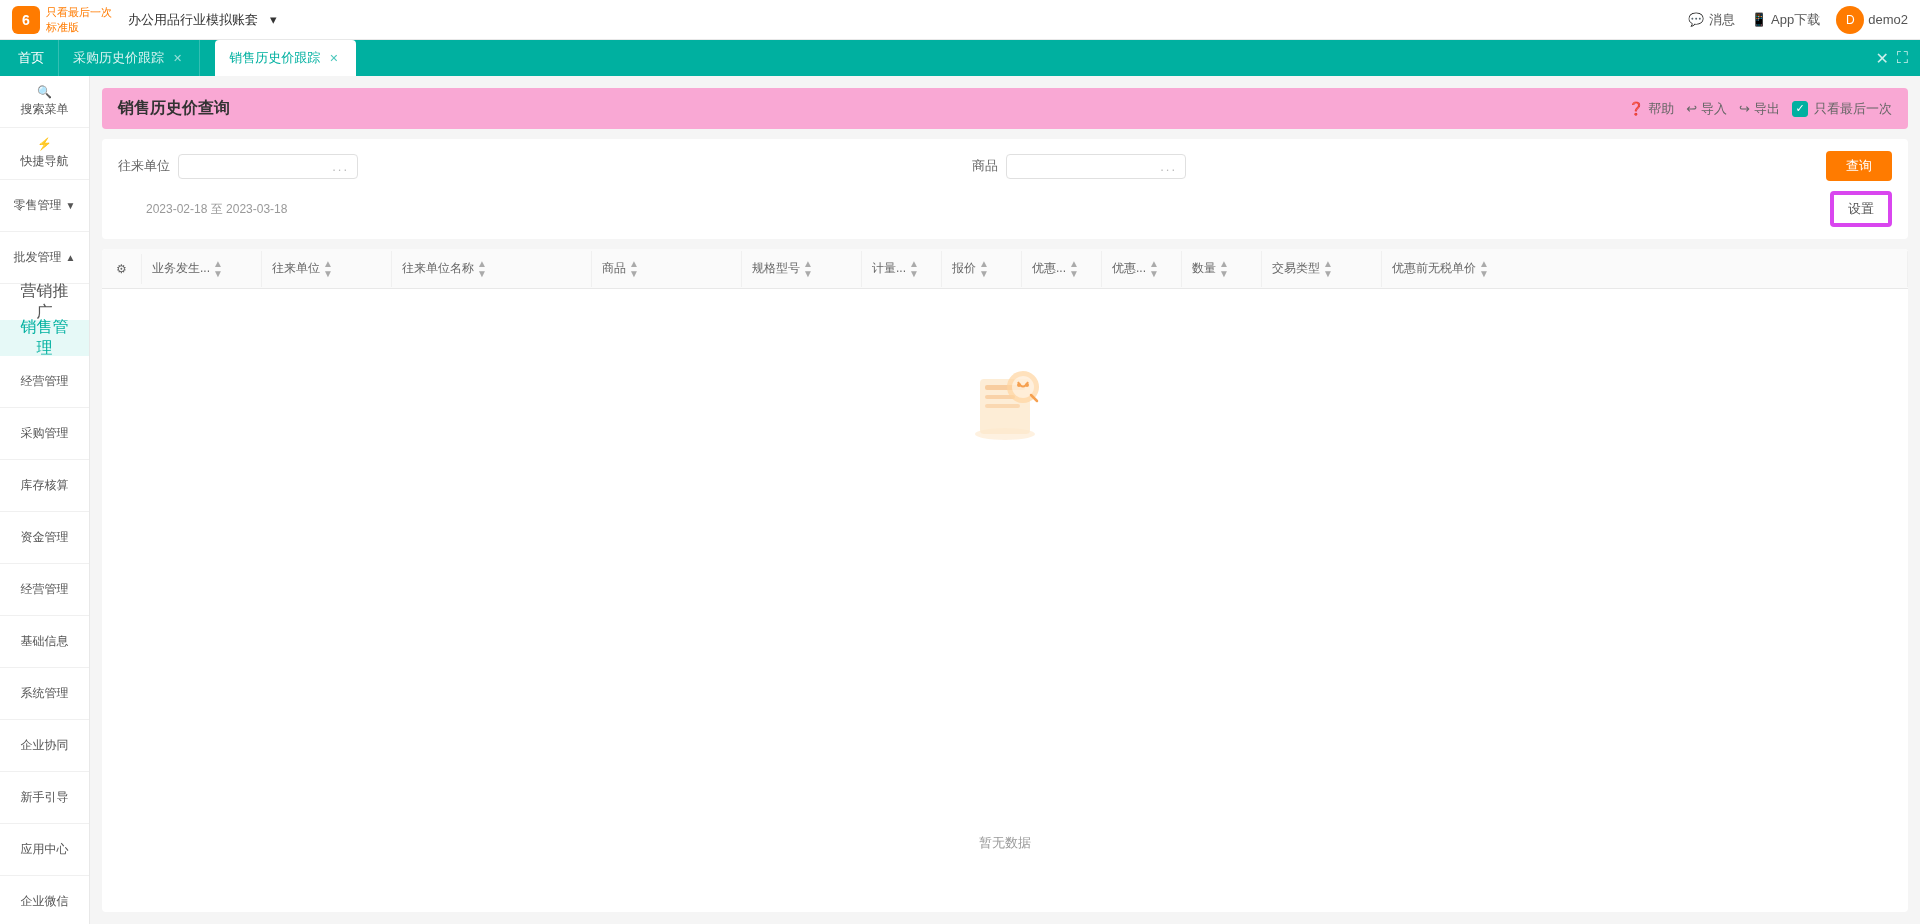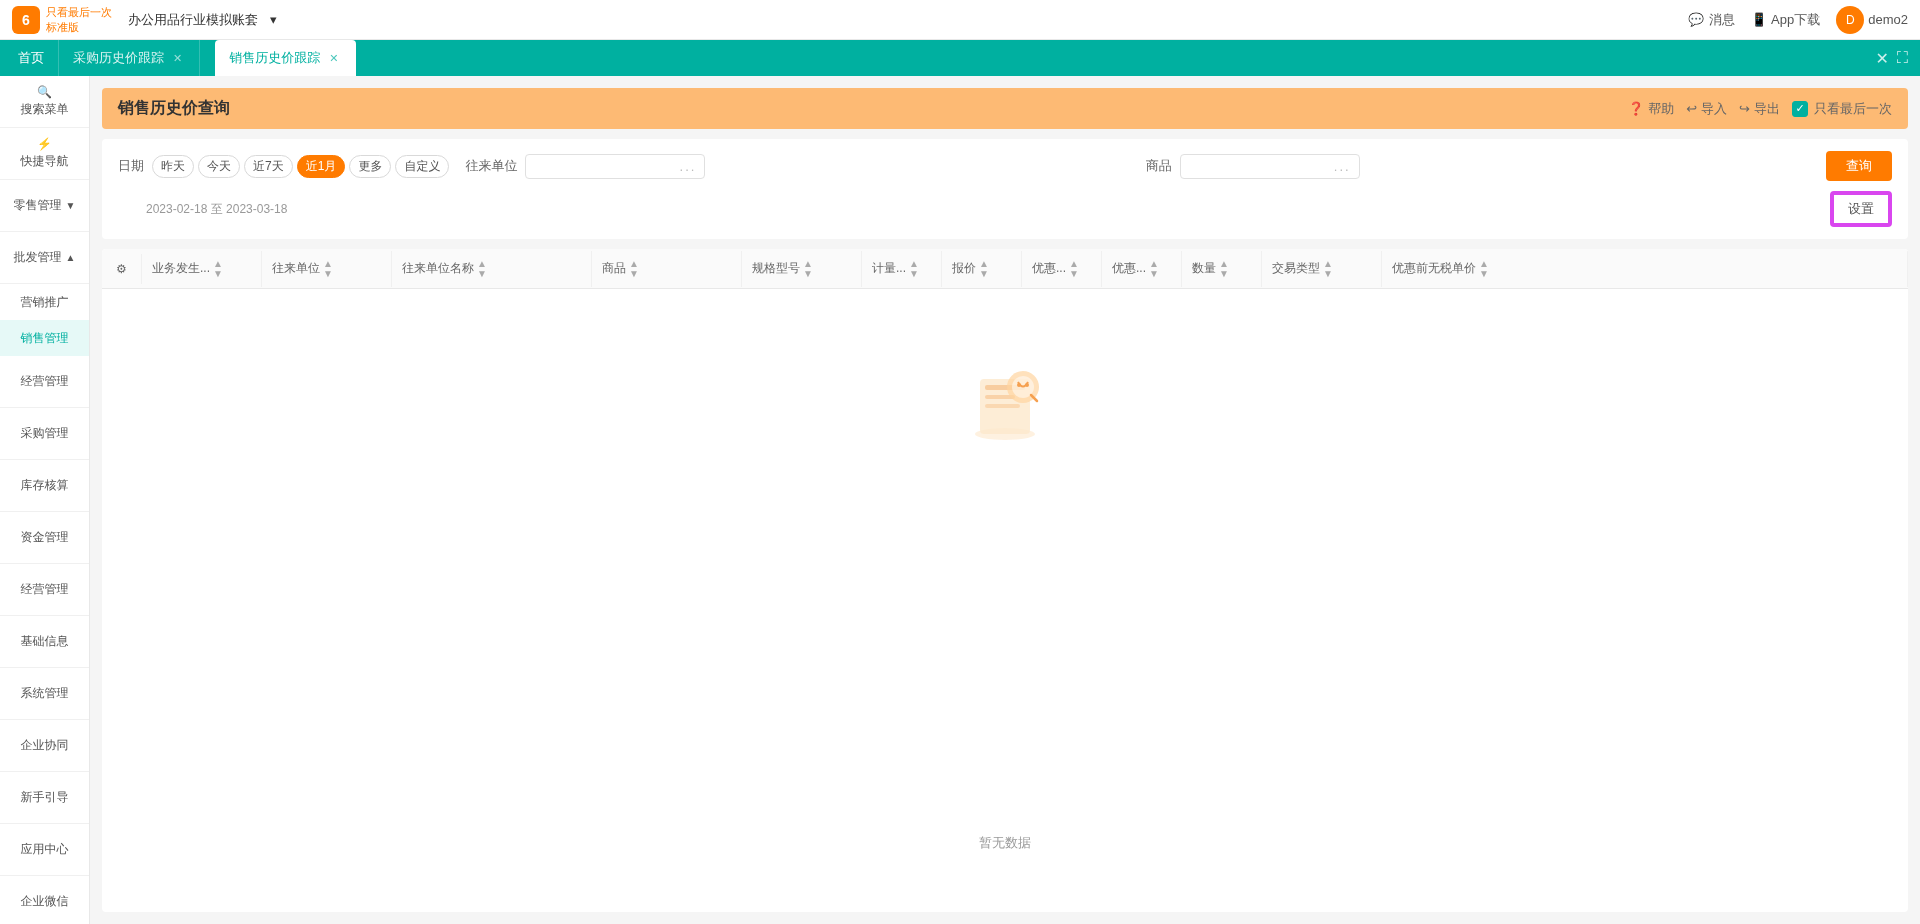--- a/index.html
+++ b/index.html
@@ -157,21 +157,21 @@
       min-height: 52px;
       gap: 2px;
     }
     .sidebar-item.has-arrow { flex-direction: row; justify-content: center; gap: 4px; }
     .sidebar-item .arrow { font-size: 10px; }
     .sidebar-sub-item {
       display: flex;
       align-items: center;
       justify-content: center;
       padding: 8px 16px;
-      font-size: 12px;
+      font-size: 16px;
       color: #555;
       cursor: pointer;
       text-align: center;
       min-height: 36px;
     }
 
     
     .content-area {
       flex: 1;
       display: flex;
@@ -185,21 +185,21 @@
       flex: 1;
       overflow-y: auto;
       padding: 12px;
       display: flex;
       flex-direction: column;
       gap: 10px;
     }
 
     
     .page-title-bar {
-      background: #fdba74;
+      background: #f9a8d4;
       padding: 10px 16px;
       display: flex;
       align-items: center;
       justify-content: space-between;
       border-radius: 4px;
     }
     .page-title {
       font-size: 16px;
       font-weight: 600;
       color: #333;
@@ -528,31 +528,20 @@
           <div class="checkbox-area">
             <div class="checkbox-icon">✓</div>
             <span>只看最后一次</span>
           </div>
         </div>
       </div>
 
       <div class="filter-bar">
         <div class="filter-row">
 
-          <div class="filter-group">
-            <span class="filter-label">日期</span>
-            <div class="date-btns">
-              <button class="date-btn">昨天</button>
-              <button class="date-btn">今天</button>
-              <button class="date-btn">近7天</button>
-              <button class="date-btn active">近1月</button>
-              <button class="date-btn">更多</button>
-              <button class="date-btn">自定义</button>
-            </div>
-          </div>
 
           <div class="filter-input-group">
             <span class="filter-label">往来单位</span>
             <div class="filter-input-box">
               <span></span>
               <span class="filter-dots">...</span>
             </div>
           </div>
 
           <div class="filter-input-group">

